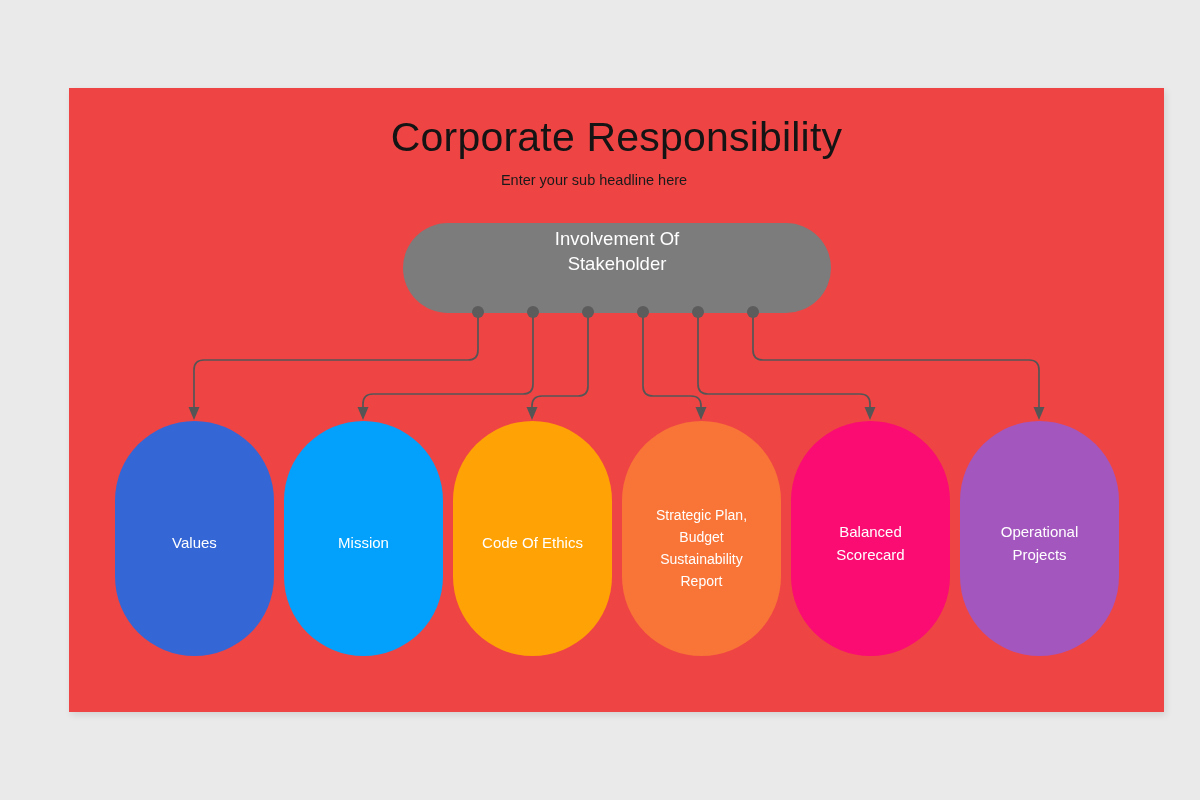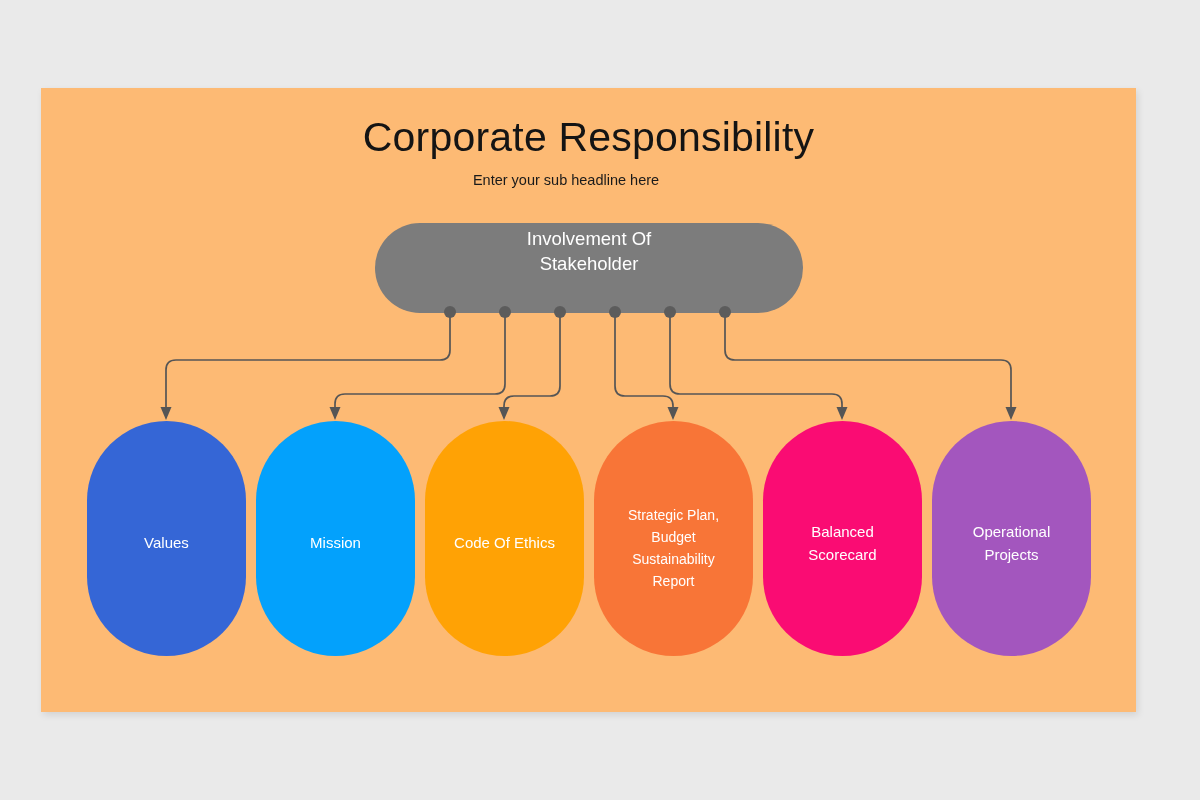--- a/index.html
+++ b/index.html
@@ -14,25 +14,25 @@
     font-family: "Liberation Sans", sans-serif;
     overflow: hidden;
   }
   #slide-stage {
     position: relative;
     width: 1200px;
     height: 800px;
   }
   #slide-card {
     position: absolute;
-    left: 41px;
+    left: 69px;
     top: 88px;
     width: 1095px;
     height: 624px;
-    background: #fdba74;
+    background: #ef4444;
     box-shadow: 2px 3px 7px rgba(0,0,0,0.10);
   }
   #slide-title {
     position: absolute;
     left: 0;
     top: 26px;
     width: 1095px;
     text-align: center;
     font-size: 41px;
     font-weight: 400;

